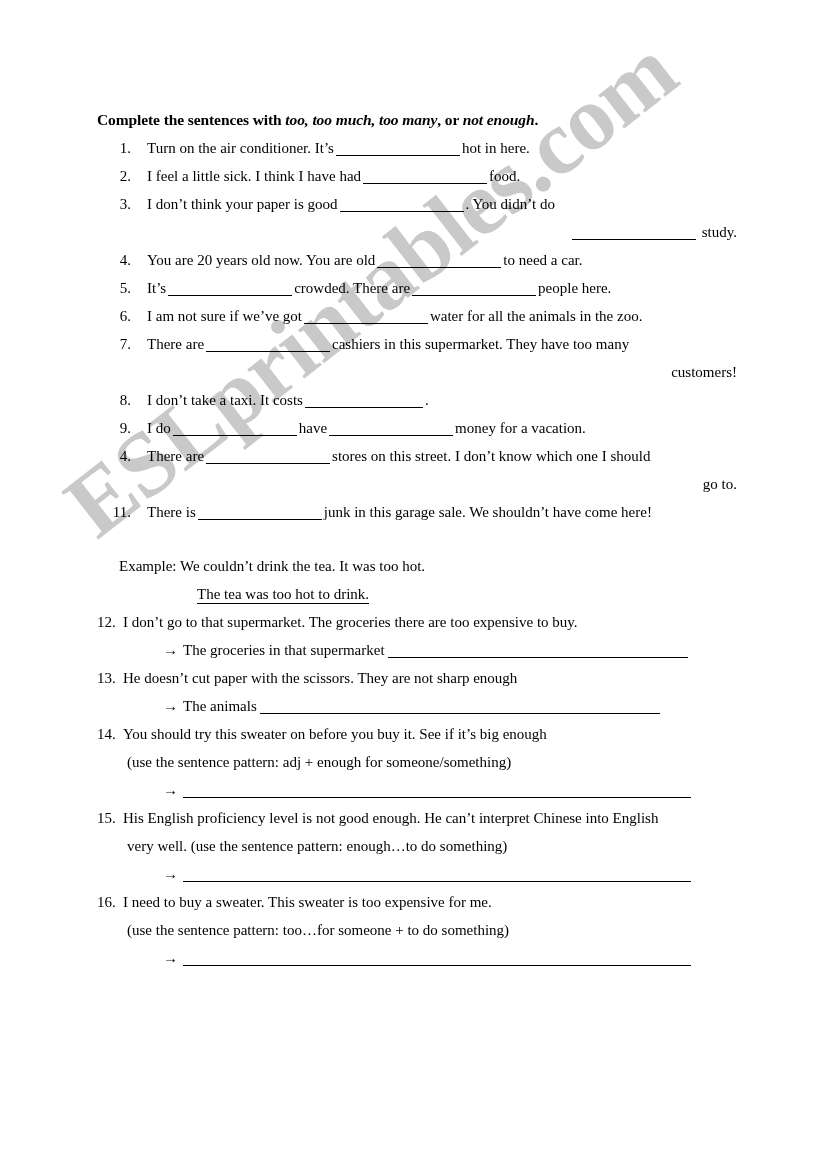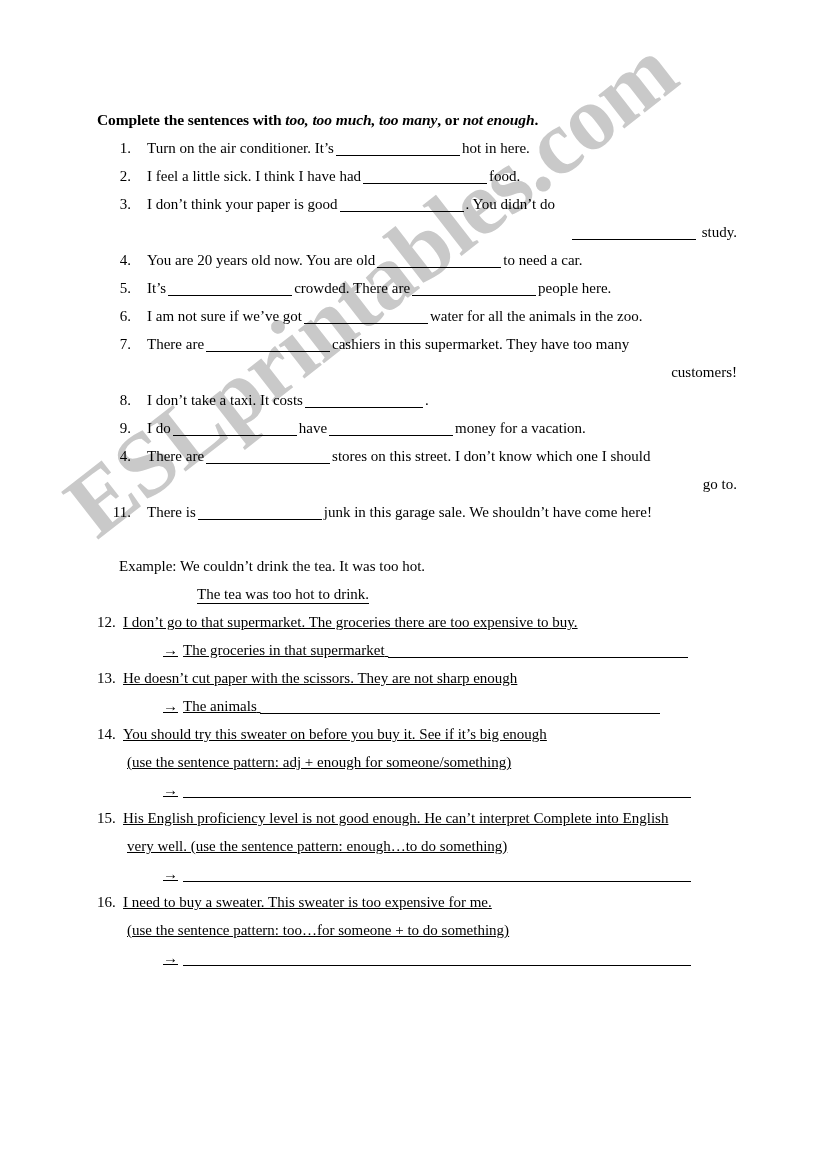--- a/index.html
+++ b/index.html
@@ -116,21 +116,20 @@
   .clist {
     list-style: none;
     margin: 0;
     padding: 0;
   }
   .citem {
     position: relative;
     font-size: 15px;
     line-height: 28px;
     padding-left: 26px;
-    text-decoration: underline;
   }
   .cnum {
     position: absolute;
     left: 0;
     top: 0;
     width: 22px;
     text-align: left;
     font-size: 15px;
   }
   .chint {
@@ -267,21 +266,21 @@
 
       <li class="citem">
         <span class="cnum">14.</span>
         <span>You should try this sweater on before you buy it.  See if it’s big enough</span>
         <span class="chint">(use the sentence pattern: adj + enough for someone/something)</span>
         <span class="answer-row"><span class="arrow">→</span><span class="answer-line" style="width:508px"></span></span>
       </li>
 
       <li class="citem">
         <span class="cnum">15.</span>
-        <span>His English proficiency level is not good enough. He can’t interpret Complete into English</span>
+        <span>His English proficiency level is not good enough. He can’t interpret Chinese into English</span>
         <span class="chint">very well. (use the sentence pattern: enough…to do something)</span>
         <span class="answer-row"><span class="arrow">→</span><span class="answer-line" style="width:508px"></span></span>
       </li>
 
       <li class="citem">
         <span class="cnum">16.</span>
         <span>I need to buy a sweater. This sweater is too expensive for me.</span>
         <span class="chint">(use the sentence pattern: too…for someone + to do something)</span>
         <span class="answer-row"><span class="arrow">→</span><span class="answer-line" style="width:508px"></span></span>
       </li>

